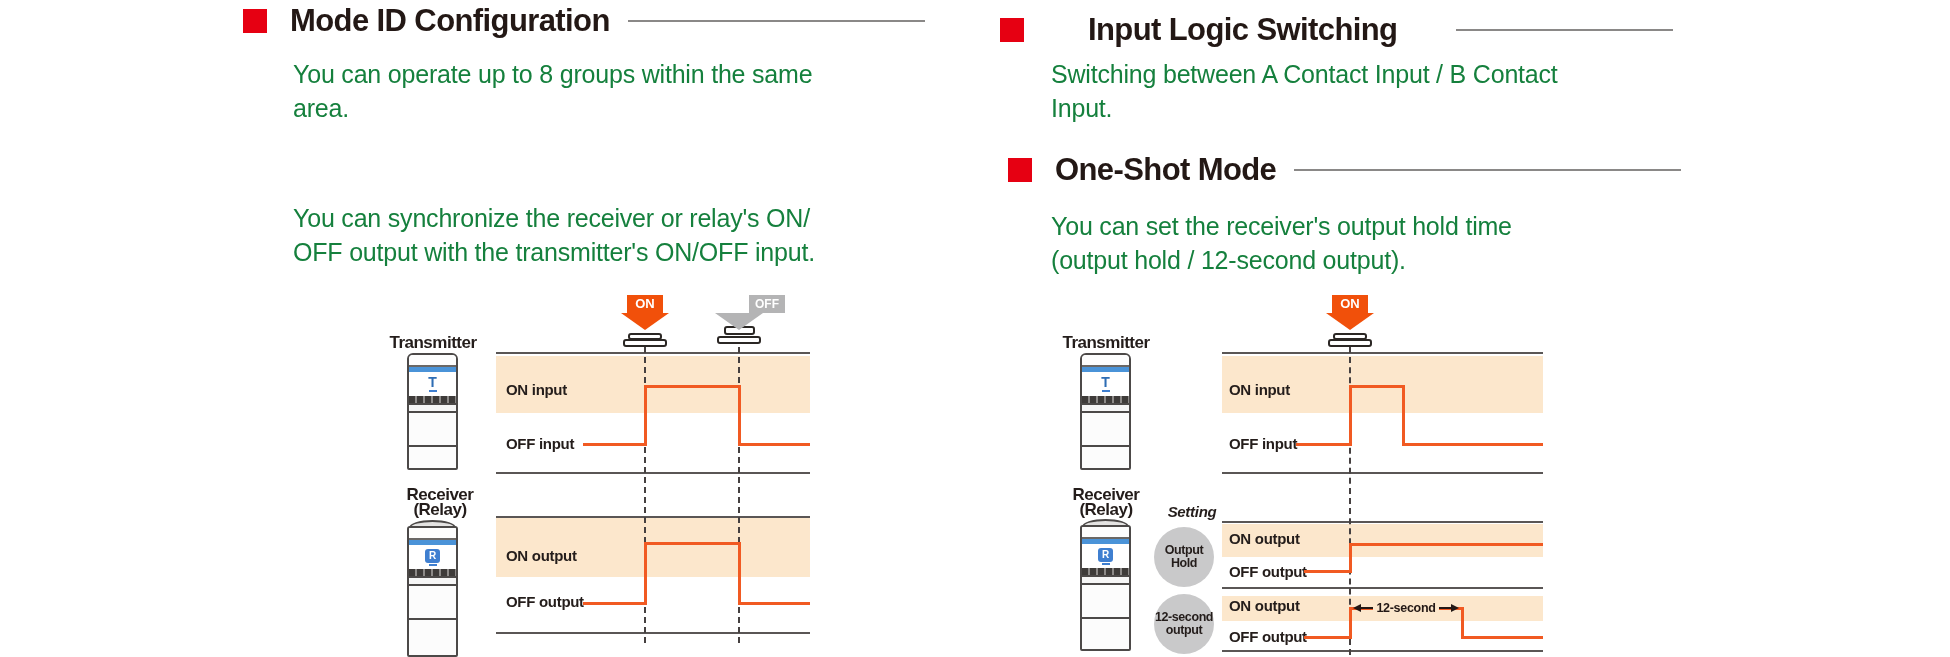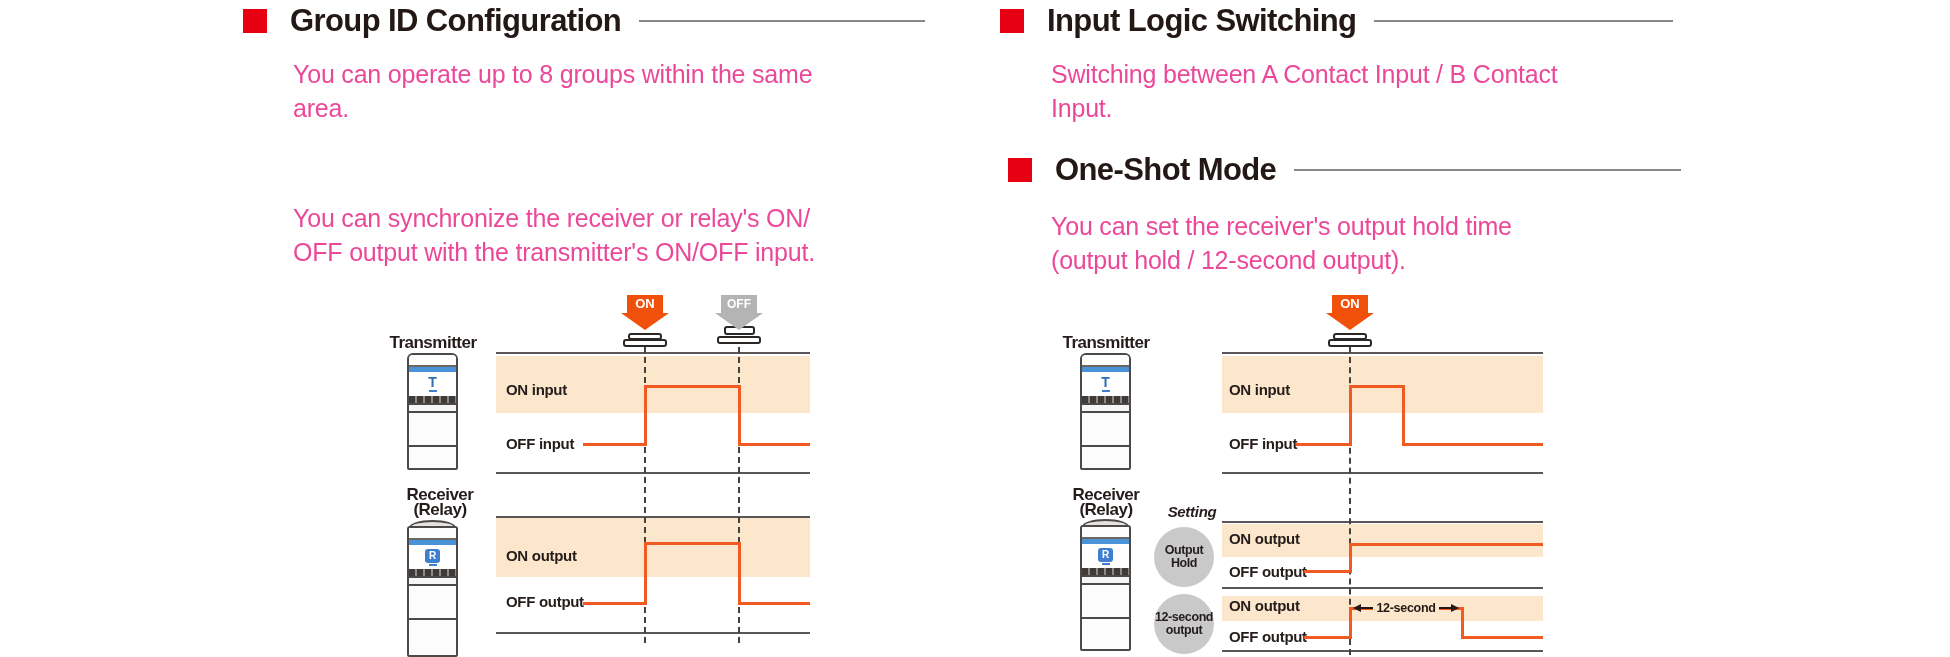--- a/index.html
+++ b/index.html
@@ -5,33 +5,33 @@
   html,body{margin:0;padding:0;background:#fff;}
   .canvas{position:relative;width:1950px;height:657px;background:#ffffff;overflow:hidden;
           font-family:"Liberation Sans",sans-serif;color:#231815;}
   
   .feature{position:absolute;display:flex;align-items:flex-start;}
   .sq{width:24px;height:24px;background:#e60012;flex:none;margin-top:5px;}
   .feature h2{margin:0 0 0 23px;font-size:31px;line-height:34px;font-weight:bold;
               letter-spacing:-0.6px;color:#231815;white-space:nowrap;}
   .rule{flex:1;height:2px;background:#8a8887;margin:16px 0 0 18px;}
   .desc{position:absolute;font-size:25px;line-height:34px;letter-spacing:-0.2px;
-        color:#ec4899;white-space:pre-line;}
+        color:#15803d;white-space:pre-line;}
   
   .hline{position:absolute;height:2px;background:#5a5655;z-index:1;}
   .band{position:absolute;background:#fce7cc;z-index:0;}
   .vdash{position:absolute;width:0;border-left:2px dashed #454040;z-index:3;}
   .clabel{position:absolute;font-size:15px;font-weight:bold;color:#241d1b;
           white-space:nowrap;letter-spacing:-0.3px;z-index:2;}
   .dlabel{position:absolute;font-size:17px;font-weight:bold;color:#241d1b;
           text-align:center;letter-spacing:-0.5px;z-index:2;white-space:nowrap;}
   .badge{position:absolute;width:36px;height:18px;color:#fff;font-weight:bold;
          text-align:center;z-index:5;}
   .badge.on{background:#f1500a;font-size:13px;line-height:18px;}
-  .badge.off{background:#b4b4b5;font-size:12px;line-height:18px;}
+  .badge.off{background:#b4b4b5;font-size:12px;line-height:18px;margin-left:28px;}
   .tri{position:absolute;width:0;height:0;border-left:24px solid transparent;
        border-right:24px solid transparent;z-index:5;}
   .tri.on{border-top:17px solid #f1500a;}
   .tri.off{border-top:17px solid #b4b4b5;}
   .btncap,.btnbase{position:absolute;background:#fff;border:2px solid #2b2724;
                    border-radius:3px;box-sizing:border-box;z-index:4;}
   .sig{position:absolute;z-index:4;}
   .circle{position:absolute;width:60px;height:60px;border-radius:50%;background:#c9c9ca;
           display:flex;align-items:center;justify-content:center;text-align:center;
           font-size:12.5px;line-height:13px;font-weight:bold;color:#241d1b;
@@ -62,24 +62,24 @@
   .atext{font-size:12.5px;font-weight:bold;color:#231815;background:#fce7cc;
          padding:0 3px;white-space:nowrap;letter-spacing:-0.3px;}
 </style>
 </head>
 <body>
 
 <div class="canvas">
 
   <div class="feature" style="left:243px;top:4px;width:682px;">
     <span class="sq"></span>
-    <h2>Group ID Configuration</h2>
+    <h2>Mode ID Configuration</h2>
     <div class="rule"></div>
   </div>
-  <div class="feature" style="left:1000px;top:4px;width:673px;">
+  <div class="feature" style="left:1000px;top:13px;width:673px;gap:41px;">
     <span class="sq"></span>
     <h2>Input Logic Switching</h2>
     <div class="rule"></div>
   </div>
   <div class="feature" style="left:1000px;top:153px;width:673px;padding-left:8px;">
     <span class="sq"></span>
     <h2>One-Shot Mode</h2>
     <div class="rule"></div>
   </div>
 

